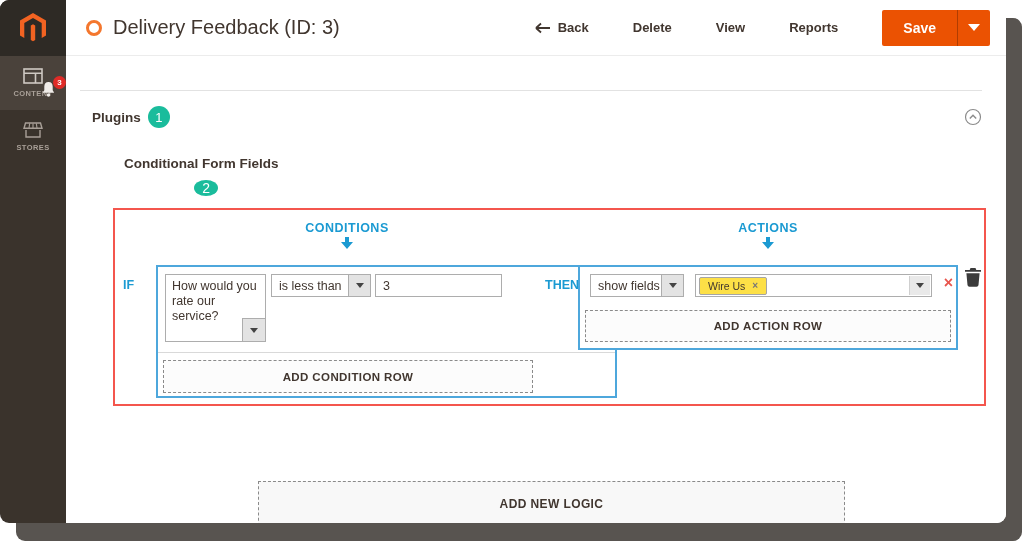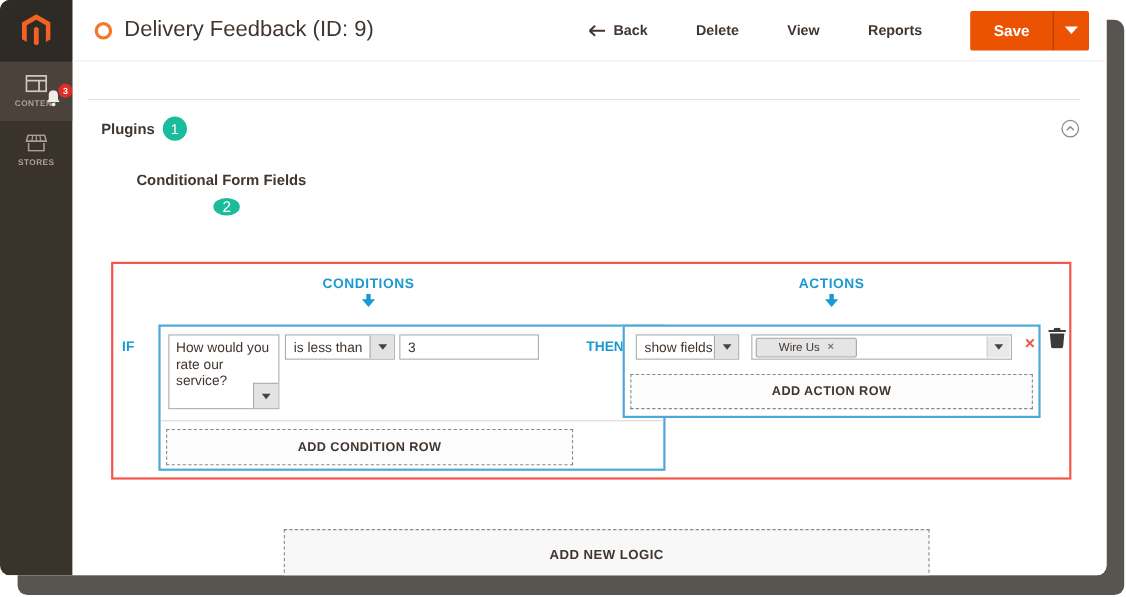--- a/index.html
+++ b/index.html
@@ -41,22 +41,22 @@
   .row-styling { top:2px; height:30px; }
   .divider { position:absolute; left:14px; right:24px; top:34px; border-top:1px solid #e2e2e2; }
   .row-plugins { top:46px; height:30px; }
   .badge { min-width:22px; height:22px; border-radius:50%; background:#1abc9c; color:#fff; font-size:13px;
            display:flex; align-items:center; justify-content:center; margin-left:7px; padding:0 3px; }
   .badge.big { min-width:24px; height:24px; font-size:14px; margin-left:10px; }
   .chev-btn { width:18px; height:18px; cursor:pointer; }
   .row-conditional { position:absolute; left:58px; top:91px; height:26px; display:flex; align-items:center; gap:9px;flex-direction:column; }
 
   
-  .logic-box { position:absolute; left:35px; top:152px; width:873px; height:198px;
-               border:2px solid #f4564d; background:#fff;margin-top:30px; }
+  .logic-box { position:absolute; left:47px; top:152px; width:873px; height:198px;
+               border:2px solid #f4564d; background:#fff; }
   .col-head { position:absolute; top:11px; display:flex; flex-direction:column; align-items:center; gap:2px; }
   .col-head .lbl { font-size:12.5px; font-weight:700; color:#1b9ad2; letter-spacing:.5px; }
   .col-head.cond { left:41px; width:382px; }
   .col-head.act  { left:463px; width:380px; }
   .kw { position:absolute; font-size:12.5px; font-weight:700; color:#1b9ad2; }
   .if-label { left:8px; top:68px; }
   .then-label { left:430px; top:68px; }
 
   .blue-box { position:absolute; top:55px; border:2px solid #4da7dc; background:#fff; }
   .cond-box { left:41px; width:461px; height:133px; }
@@ -82,22 +82,22 @@
   .cond-sep { position:absolute; left:0; right:0; top:85px; border-top:1px solid #d9d9d9; }
 
   .dash-btn { position:absolute; border:1px dashed #8a8a8a; background:#fcfcfc; display:flex; align-items:center;
               justify-content:center; font-size:11.5px; font-weight:700; color:#41362f; letter-spacing:.4px; cursor:pointer; }
   .add-cond { left:5px; top:93px; width:370px; height:33px; }
   .add-act  { left:5px; top:43px; width:366px; height:32px; }
 
   .shf-sel { left:10px; top:7px; width:94px; }
   .multi { position:absolute; left:115px; top:7px; width:237px; height:23px; border:1px solid #adadad; background:#fff;
            display:flex; align-items:center; padding:0 24px 0 3px; cursor:pointer; }
-  .chip { display:flex; align-items:center; gap:7px; border:1px solid #a5a5a5; background:#e5e5e5; border-radius:2px;
-          font-size:10.5px; color:#41362f; padding:2px 20px; line-height:12px; }
+  .chip { display:flex; align-items:center; gap:7px; border:1px solid #a5a5a5; background:#fde047; border-radius:2px;
+          font-size:10.5px; color:#41362f; padding:2px 8px; line-height:12px; }
   .chip-x { font-size:10px; color:#777; font-weight:700; cursor:pointer; }
   .multi-btn { position:absolute; right:1px; top:1px; bottom:1px; width:21px; background:#e9e9e9;
                border-left:1px solid #cfcfcf; display:flex; align-items:center; justify-content:center; }
   .trash { position:absolute; left:850px; top:58px; cursor:pointer; }
 
   .add-new-logic { left:192px; top:402px; width:587px; height:45px; background:#f8f8f8; font-size:12px;margin-top:23px; }
 </style>
 </head>
 <body>
 
@@ -132,21 +132,21 @@
         <line x1="10" y1="1.4" x2="10" y2="6" stroke="#a9a098" stroke-width="1.1"></line>
         <line x1="13.3" y1="1.4" x2="14" y2="6" stroke="#a9a098" stroke-width="1.1"></line>
         <path d="M3 8 V15 H17 V8" fill="none" stroke="#a9a098" stroke-width="1.4"></path>
       </svg>
       <span class="nav-label">STORES</span>
     </div>
   </div>
 
   <div class="header">
     <span class="ring"></span>
-    <h1 class="page-title">Delivery Feedback (ID: 9)</h1>
+    <h1 class="page-title">Delivery Feedback (ID: 3)</h1>
     <div class="hbtn">
       <svg width="17" height="12" viewBox="0 0 17 12">
         <path d="M2 6 H16 M2 6 L7 1.5 M2 6 L7 10.5" fill="none" stroke="#41362f" stroke-width="1.8"></path>
       </svg>
       <span>Back</span>
     </div>
     <div class="hbtn">
         <span>Delete</span>
       </div>
     <div class="hbtn">

